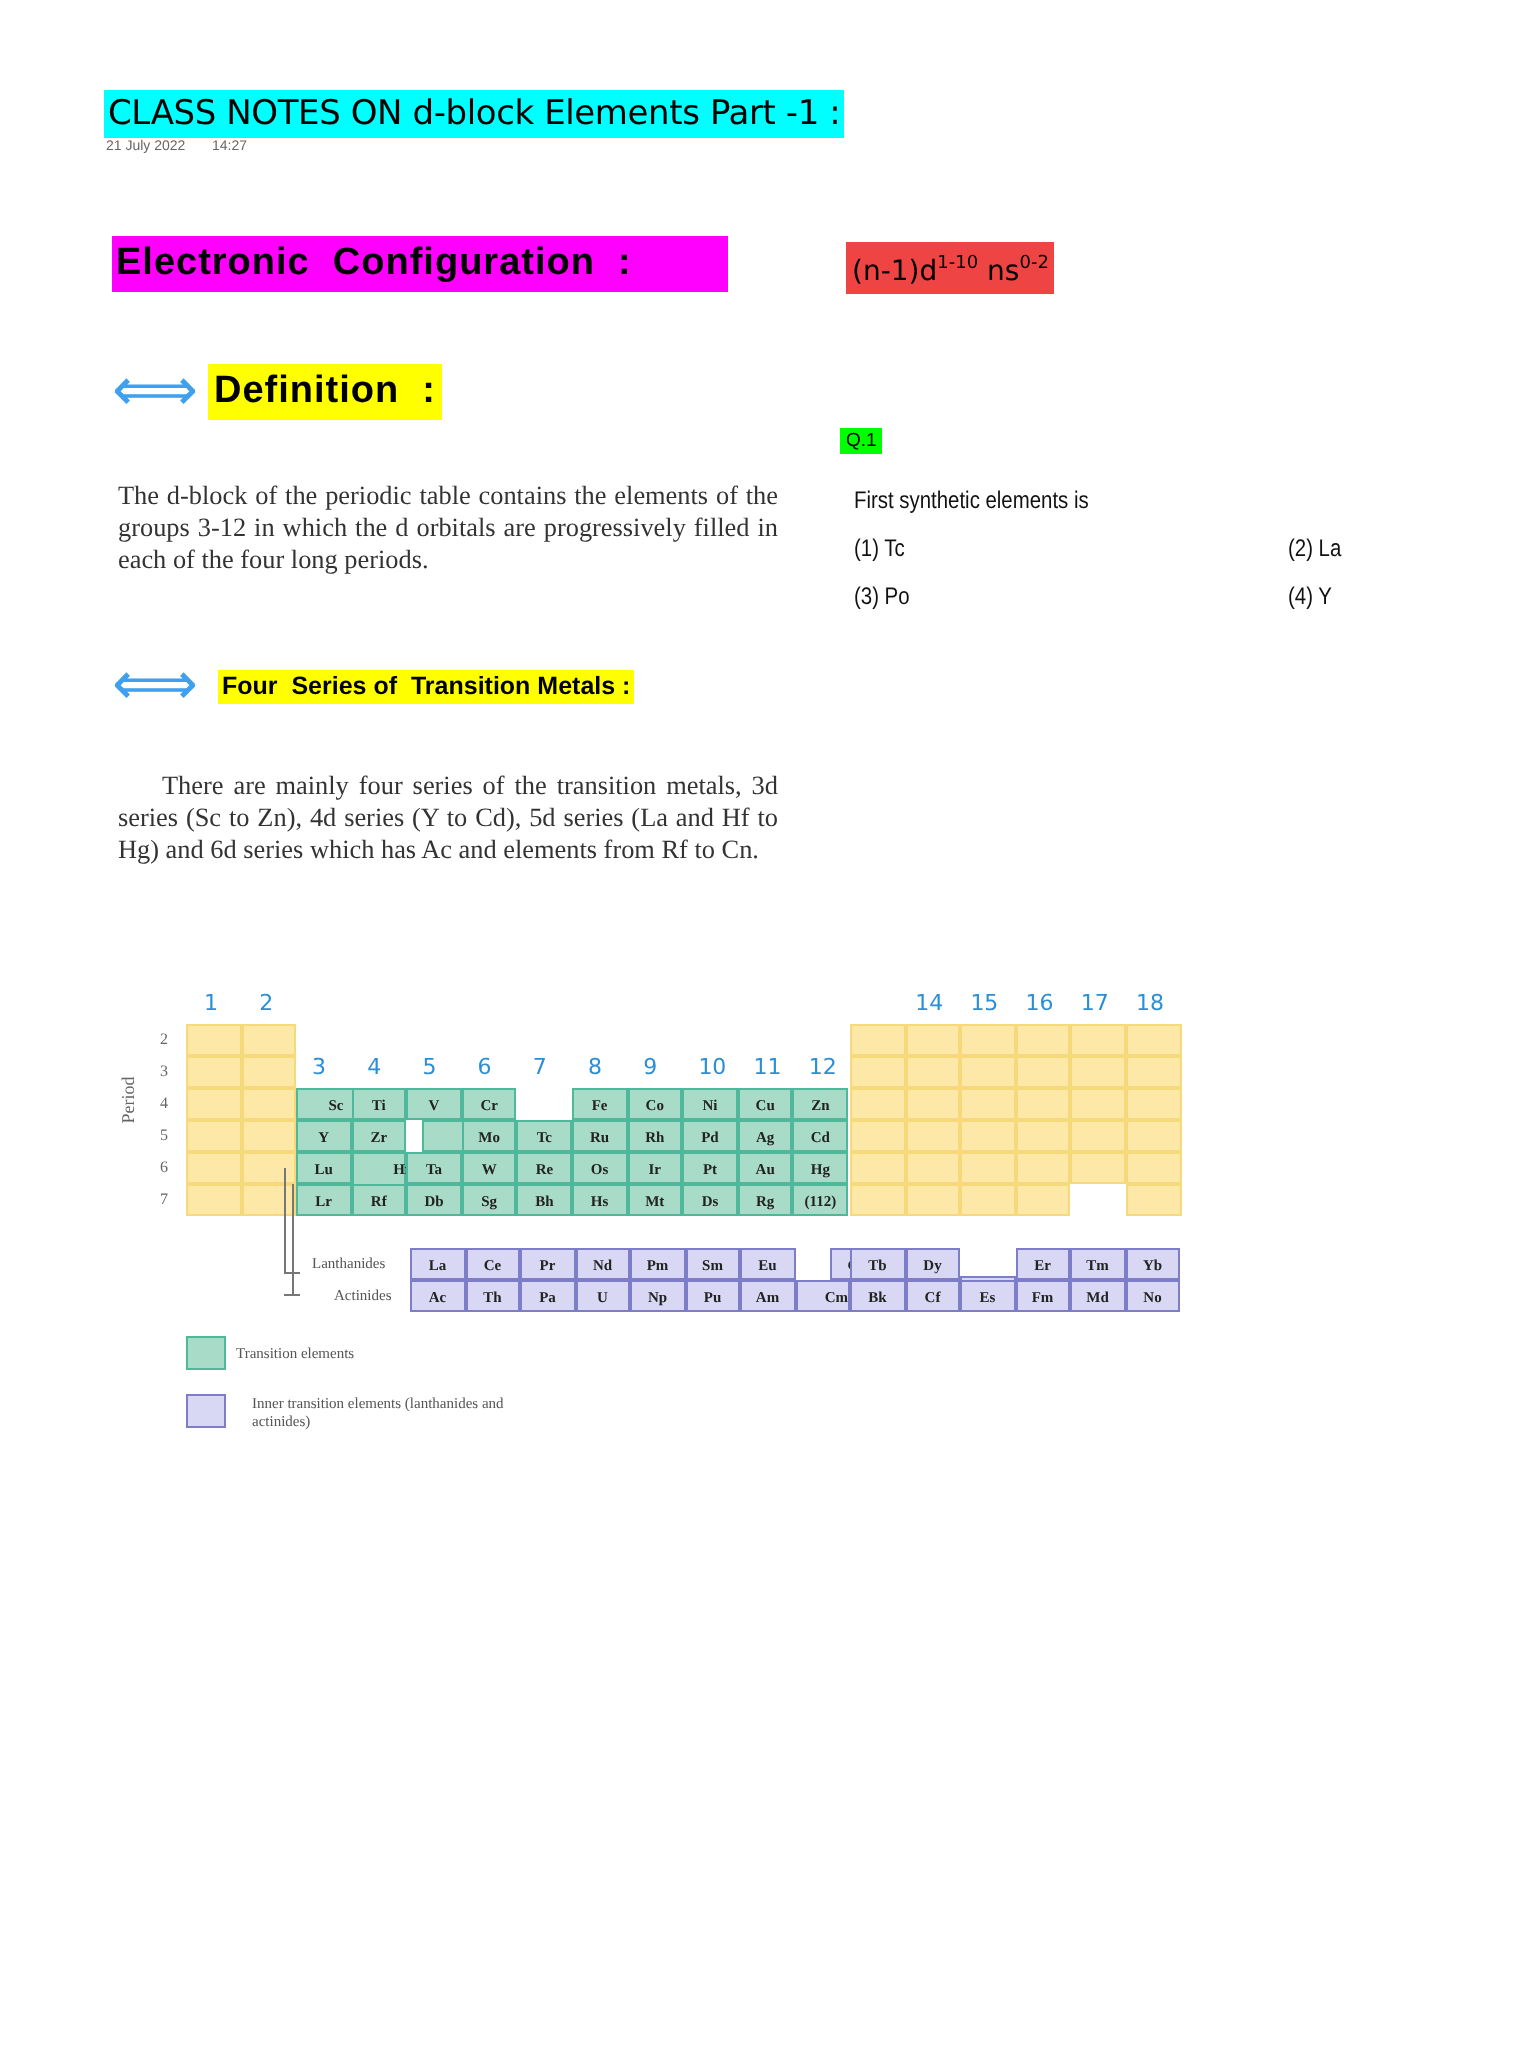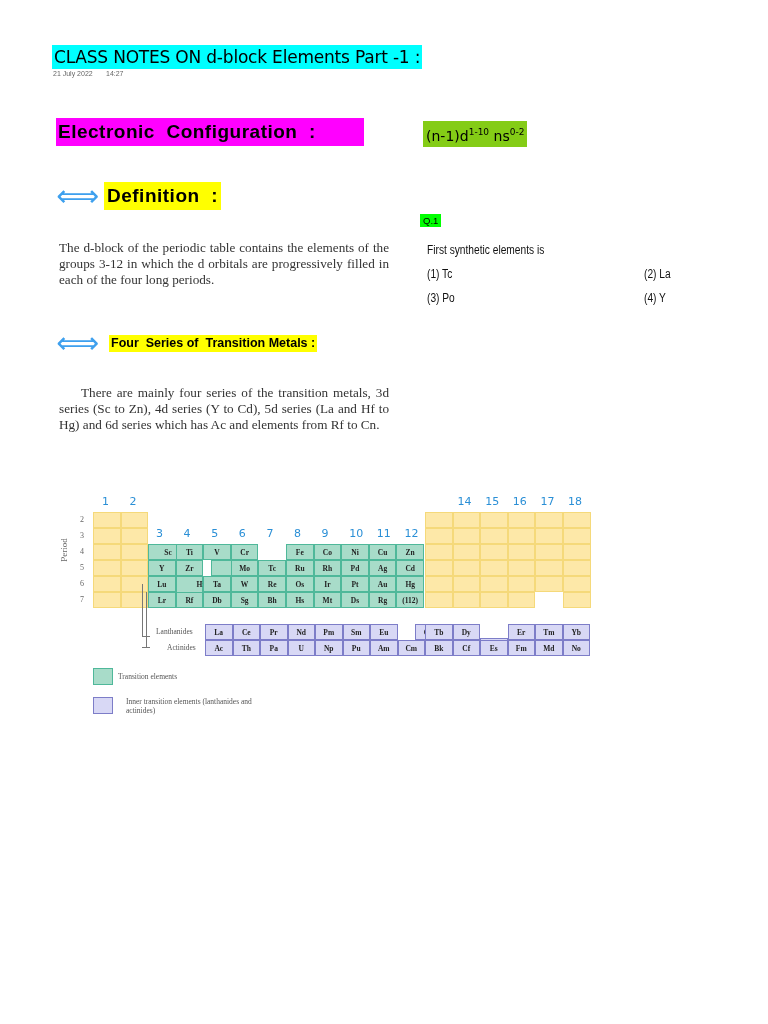--- a/index.html
+++ b/index.html
@@ -4,21 +4,21 @@
 <style>
   html, body { margin:0; padding:0; background:#ffffff; }
   body { width:768px; height:1024px; position:relative; overflow:hidden; font-family:"Liberation Sans", sans-serif; color:#000; }
   .abs { position:absolute; }
 
   .title { left:52px; top:45px; background:#00ffff; font-family:"DejaVu Sans", sans-serif; font-size:17px; line-height:24px; padding:0 2px; letter-spacing:-0.2px; white-space:nowrap; }
   .date { left:53px; top:70px; font-size:7px; color:#666; }
   .time { left:106px; top:70px; font-size:7px; color:#666; }
 
   .h-elec { left:56px; top:118px; width:306px; height:28px; background:#ff00ff; font-weight:bold; font-size:19px; line-height:28px; padding-left:2px; letter-spacing:0.5px; white-space:pre; }
-  .formula { left:423px; top:121px; background:#84cc16; font-family:"DejaVu Sans", sans-serif; font-size:14px; line-height:22px; padding:0 3px; white-space:nowrap; }
+  .formula { left:423px; top:121px; background:#ef4444; font-family:"DejaVu Sans", sans-serif; font-size:14px; line-height:22px; padding:0 3px; white-space:nowrap; }
   .formula sup { font-size:9px; vertical-align:6px; }
 
   .arrow { color:#3ea0ee; font-size:30px; line-height:30px; font-family:"DejaVu Sans", sans-serif; }
   .arrow1 { left:56px; top:181px; }
   .arrow2 { left:56px; top:328px; }
 
   .h-def { left:104px; top:182px; background:#ffff00; font-weight:bold; font-size:19px; line-height:28px; padding:0 3px; white-space:pre; letter-spacing:0.5px; }
   .h-four { left:109px; top:335px; background:#ffff00; font-weight:bold; font-size:12.5px; line-height:17px; padding:0 2px; white-space:pre; }
 
   .para { font-family:"Liberation Serif", serif; font-size:13.2px; line-height:16px; color:#333; text-align:justify; }
@@ -206,21 +206,21 @@
     <div class="cell f" style="left: 447.5px; top: 134px; width: 27.5px; height: 16px;">Er</div>
     <div class="cell f" style="left: 475px; top: 134px; width: 27.5px; height: 16px;">Tm</div>
     <div class="cell f" style="left: 502.5px; top: 134px; width: 27.5px; height: 16px;">Yb</div>
     <div class="cell f" style="left: 145px; top: 150px; width: 27.5px; height: 16px;">Ac</div>
     <div class="cell f" style="left: 172.5px; top: 150px; width: 27.5px; height: 16px;">Th</div>
     <div class="cell f" style="left: 200px; top: 150px; width: 27.5px; height: 16px;">Pa</div>
     <div class="cell f" style="left: 227.5px; top: 150px; width: 27.5px; height: 16px;">U</div>
     <div class="cell f" style="left: 255px; top: 150px; width: 27.5px; height: 16px;">Np</div>
     <div class="cell f" style="left: 282.5px; top: 150px; width: 27.5px; height: 16px;">Pu</div>
     <div class="cell f" style="left: 310px; top: 150px; width: 27.5px; height: 16px;">Am</div>
-    <div class="cell f" style="left: 337.5px; top: 150px; width: 27.5px; height: 16px;">Cm</div>
+    <div class="cell f" style="left: 337.5px; top: 150px; width: 27.5px; height: 16px; text-align: right;">Cm</div>
     <div class="cell f" style="left: 365px; top: 150px; width: 27.5px; height: 16px;">Bk</div>
     <div class="cell f" style="left: 392.5px; top: 150px; width: 27.5px; height: 16px;">Cf</div>
     <div class="cell f" style="left: 420px; top: 150px; width: 27.5px; height: 16px;">Es</div>
     <div class="cell f" style="left: 447.5px; top: 150px; width: 27.5px; height: 16px;">Fm</div>
     <div class="cell f" style="left: 475px; top: 150px; width: 27.5px; height: 16px;">Md</div>
     <div class="cell f" style="left: 502.5px; top: 150px; width: 27.5px; height: 16px;">No</div>
     <div class="swatch" style="left: 33px; top: 178px; background: rgb(168, 220, 201); border: 1px solid rgb(79, 184, 154);"></div>
     <div class="lbl" style="left: 58px; top: 182px;">Transition elements</div>
     <div class="swatch" style="left: 33px; top: 207px; background: rgb(216, 216, 245); border: 1px solid rgb(125, 125, 200);"></div>
     <div class="lbl" style="left: 66px; top: 207px; width: 130px; line-height: 9px;">Inner transition elements (lanthanides and actinides)</div>

